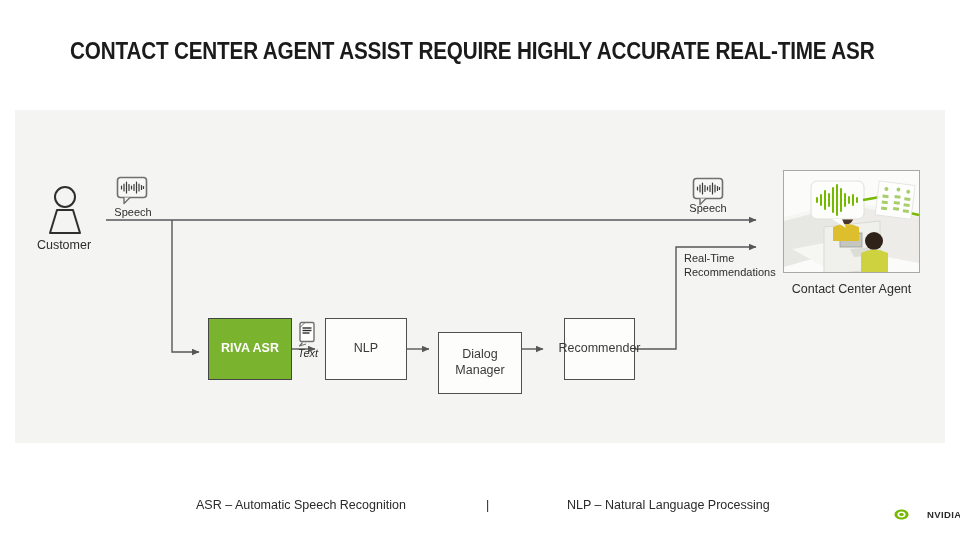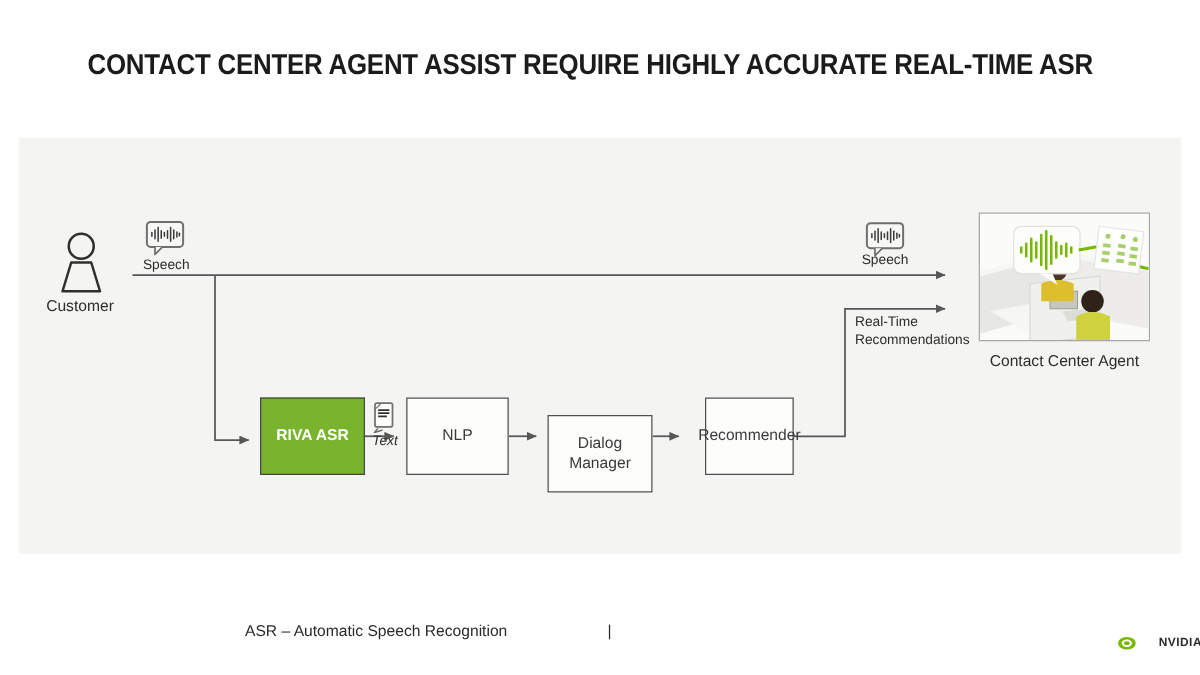--- a/index.html
+++ b/index.html
@@ -190,20 +190,21 @@
             <rect x="110" y="36" width="6" height="3"></rect>
             <rect x="120" y="37" width="6" height="3"></rect>
         </g>
       </g>
     </svg>
   </div>
   <div class="lbl med center" style="left:786px;top:281px;width:131px;line-height:1.3;">Contact Center Agent</div>
 
   <div class="footer-text" style="left:196px;">ASR – Automatic Speech Recognition</div>
   <div class="footer-text" style="left:486px;">|</div>
+  <div class="footer-text" style="left:567px;">NLP – Natural Language Processing</div>
 
   <div class="logo">
     <svg width="15" height="11" viewBox="0 0 15 11">
       <path d="M7.5,0.5 C3.5,0.5 0.5,2.7 0.5,5.5 C0.5,8.3 3.5,10.5 7.5,10.5 C11.5,10.5 14.5,8.3 14.5,5.5 C14.5,2.7 11.5,0.5 7.5,0.5 Z" fill="#76b900"></path>
       <path d="M7.5,2.5 C5.2,2.5 3.4,3.8 3.4,5.5 C3.4,7.2 5.2,8.5 7.5,8.5 C9.8,8.5 11.6,7.2 11.6,5.5 C11.6,3.8 9.8,2.5 7.5,2.5 Z M7.5,4 C8.8,4 9.9,4.7 9.9,5.5 C9.9,6.3 8.8,7 7.5,7 C6.2,7 5.1,6.3 5.1,5.5 C5.1,4.7 6.2,4 7.5,4 Z" fill="#ffffff"></path>
     </svg>
     <span class="logo-text">NVIDIA</span>
   </div>
 
 </div>

